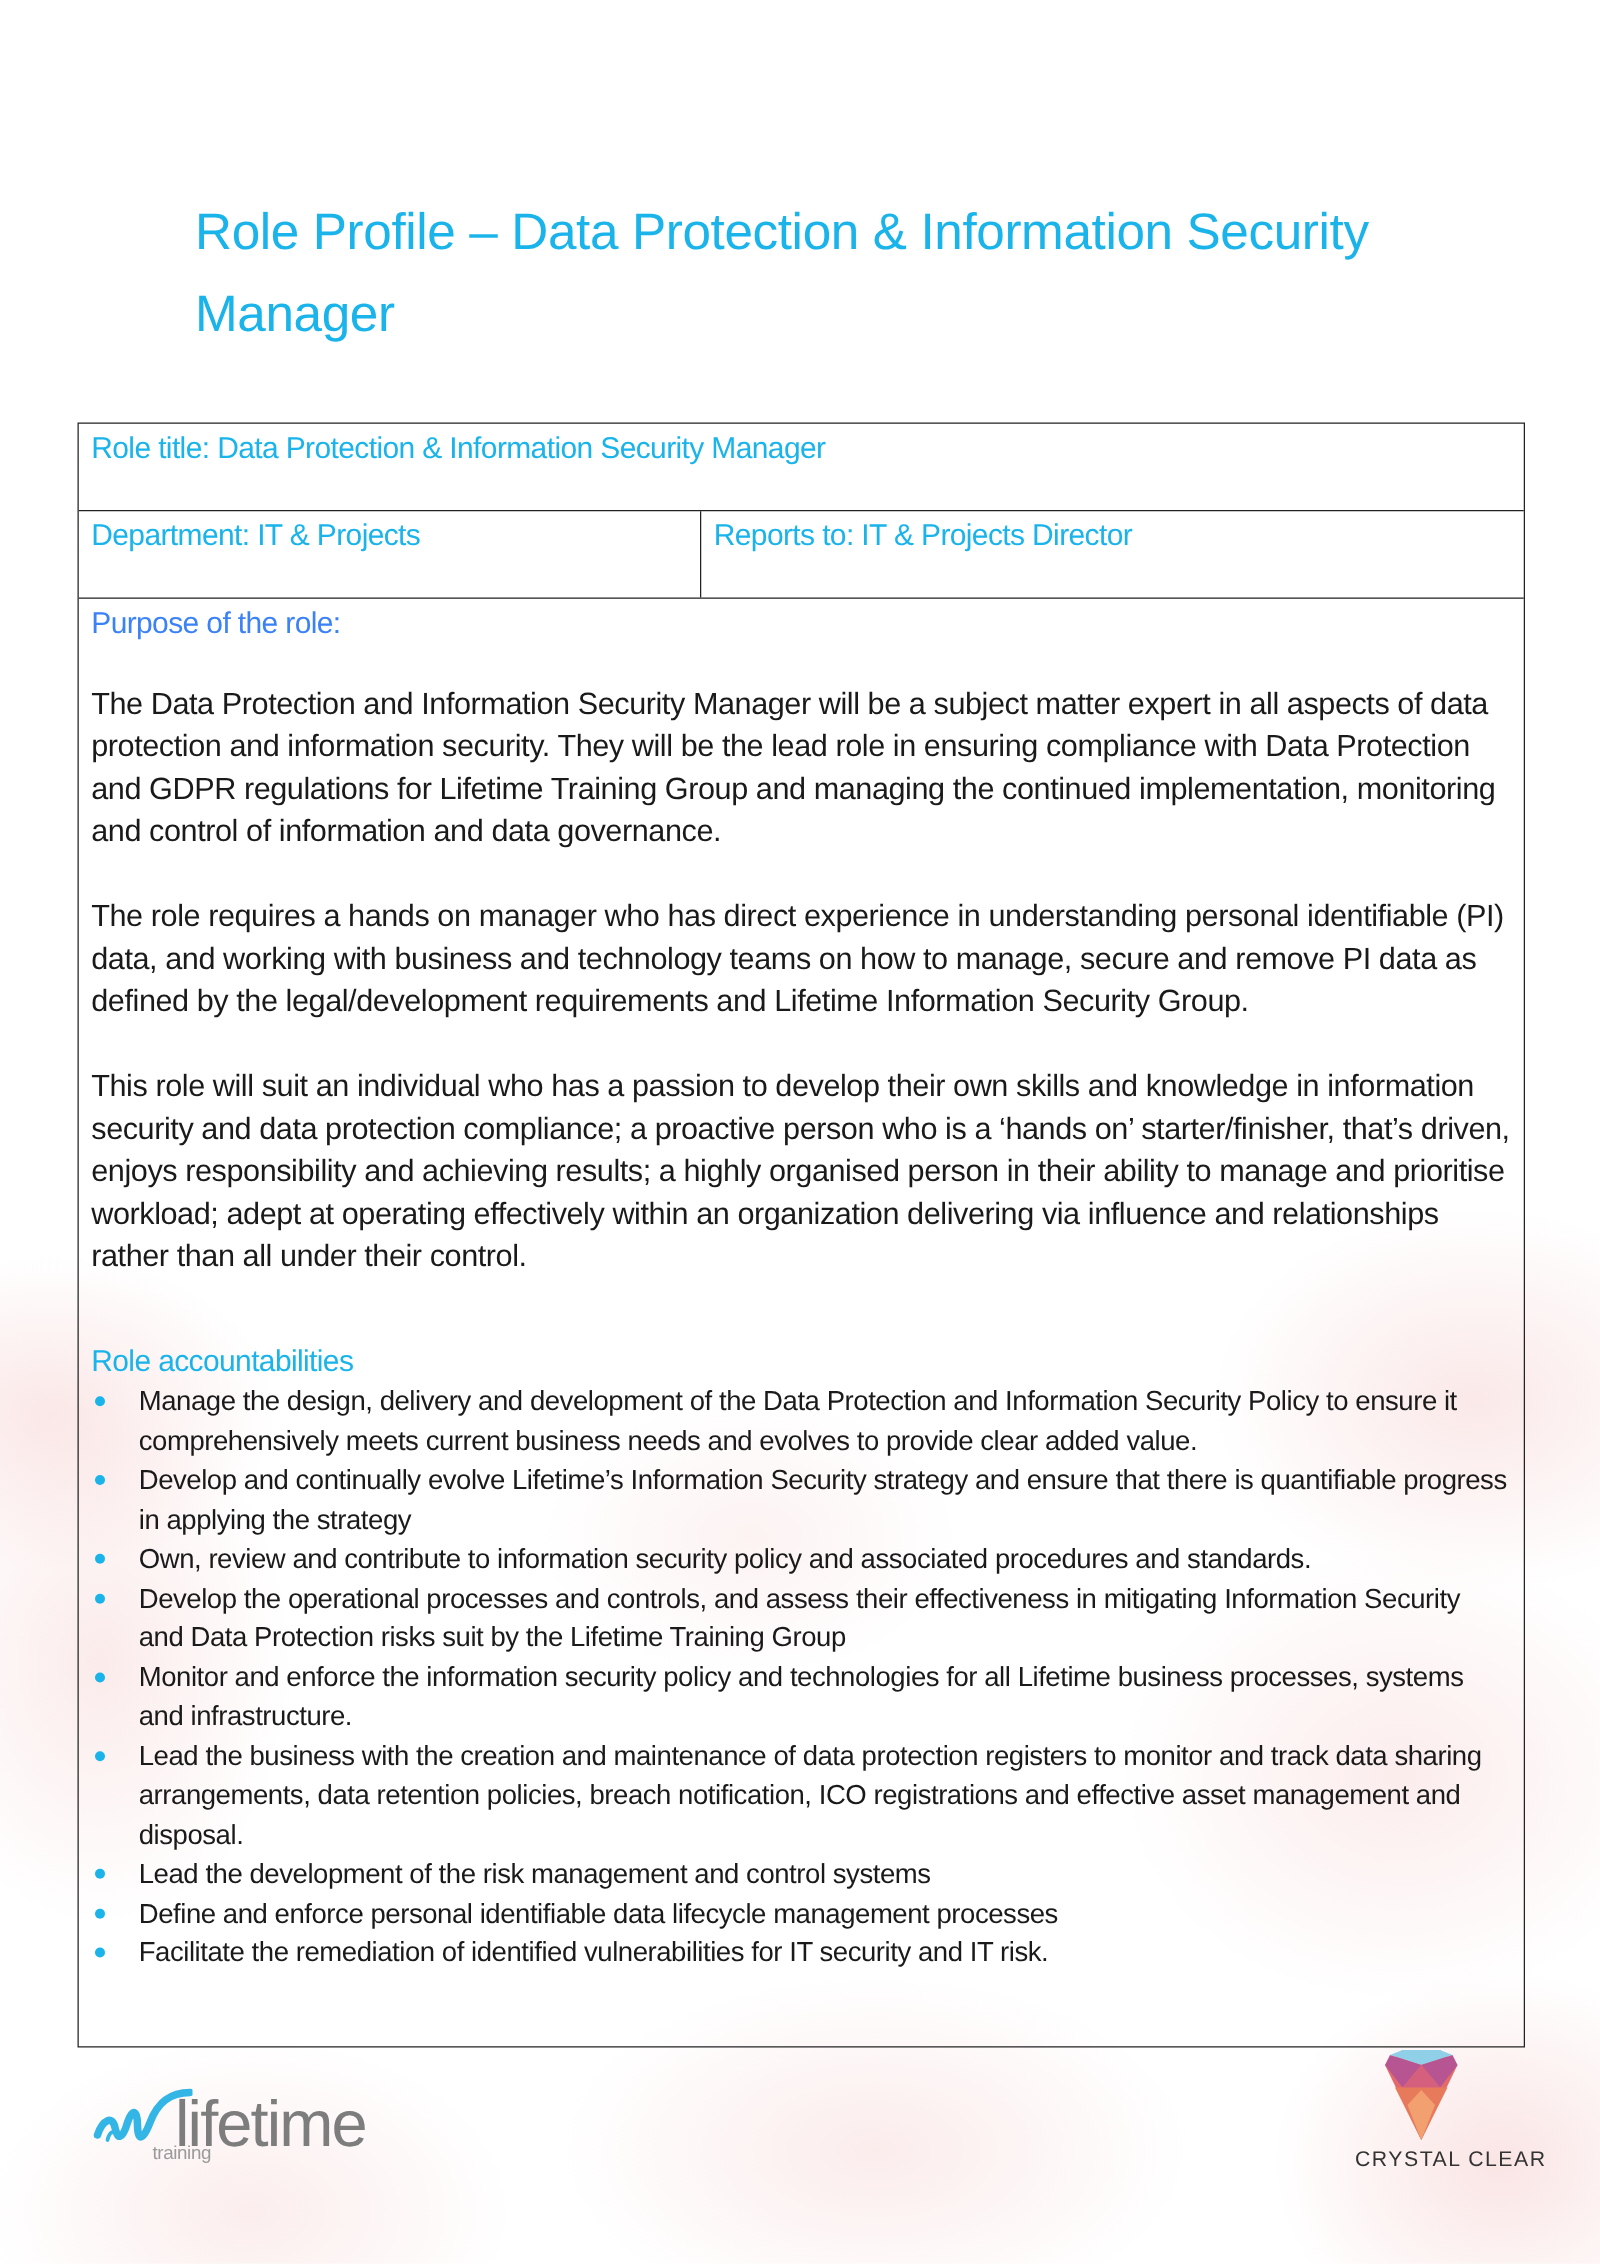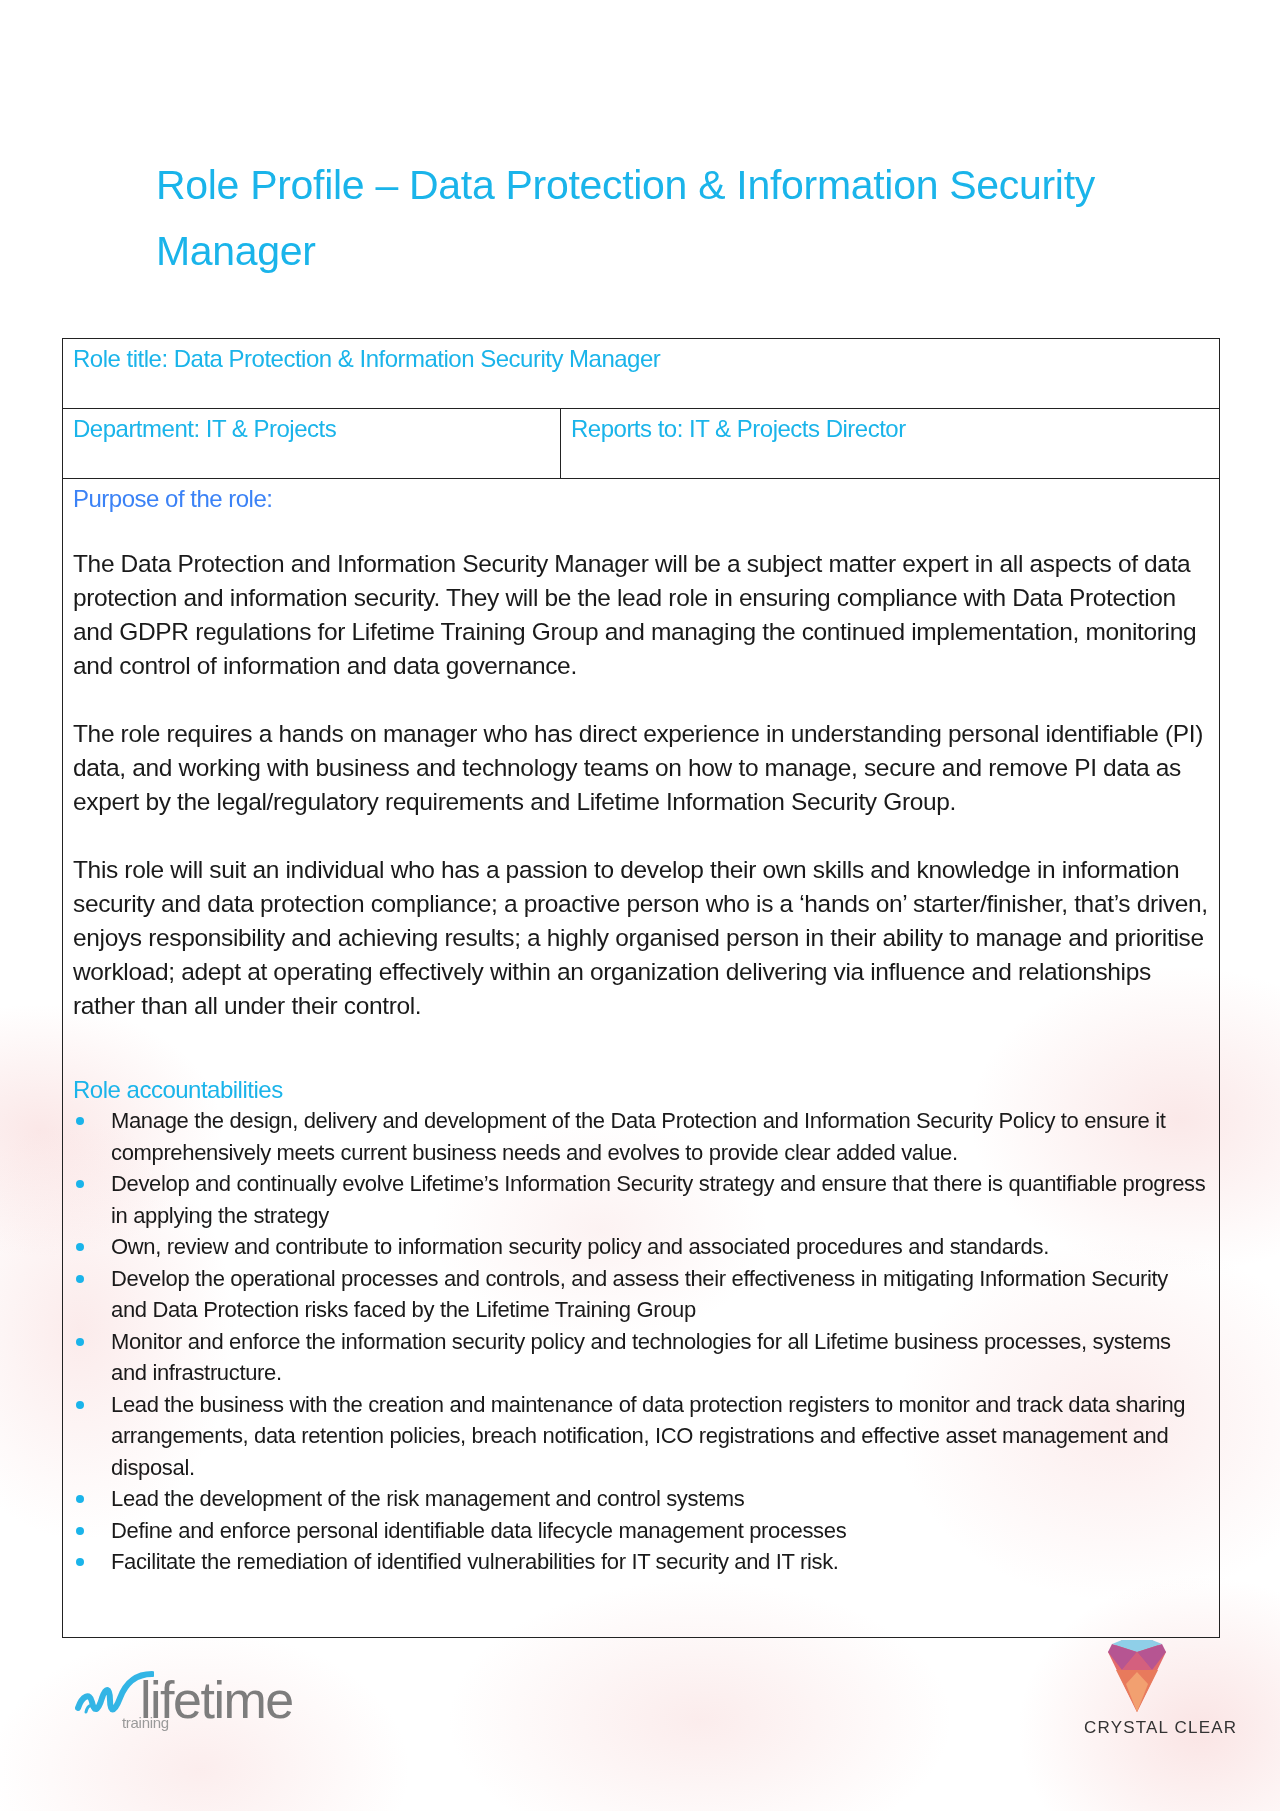--- a/index.html
+++ b/index.html
@@ -146,29 +146,29 @@
   <div class="row">
     <div class="cell right">Role title: Data Protection &amp; Information Security Manager</div>
   </div>
   <div class="row">
     <div class="cell left">Department: IT &amp; Projects</div>
     <div class="cell right">Reports to: IT &amp; Projects Director</div>
   </div>
   <div class="body-cell">
     <div class="section-heading">Purpose of the role:</div>
     <p class="para first">The Data Protection and Information Security Manager will be a subject matter expert in all aspects of data protection and information security. They will be the lead role in ensuring compliance with Data Protection and GDPR regulations for Lifetime Training Group and managing the continued implementation, monitoring and control of information and data governance.</p>
-    <p class="para">The role requires a hands on manager who has direct experience in understanding personal identifiable (PI) data, and working with business and technology teams on how to manage, secure and remove PI data as expert by the legal/regulatory requirements and Lifetime Information Security Group.</p>
+    <p class="para">The role requires a hands on manager who has direct experience in understanding personal identifiable (PI) data, and working with business and technology teams on how to manage, secure and remove PI data as defined by the legal/development requirements and Lifetime Information Security Group.</p>
     <p class="para">This role will suit an individual who has a passion to develop their own skills and knowledge in information security and data protection compliance; a proactive person who is a ‘hands on’ starter/finisher, that’s driven, enjoys responsibility and achieving results; a highly organised person in their ability to manage and prioritise workload; adept at operating effectively within an organization delivering via influence and relationships rather than all under their control.</p>
 
     <div class="acc-heading">Role accountabilities</div>
     <ul class="acc-list">
       <li><span class="bullet"></span><span>Manage the design, delivery and development of the Data Protection and Information Security Policy to ensure it comprehensively meets current business needs and evolves to provide clear added value.</span></li>
       <li><span class="bullet"></span><span>Develop and continually evolve Lifetime’s Information Security strategy and ensure that there is quantifiable progress in applying the strategy</span></li>
       <li><span class="bullet"></span><span>Own, review and contribute to information security policy and associated procedures and standards.</span></li>
-      <li><span class="bullet"></span><span>Develop the operational processes and controls, and assess their effectiveness in mitigating Information Security and Data Protection risks faced by the Lifetime Training Group</span></li>
+      <li><span class="bullet"></span><span>Develop the operational processes and controls, and assess their effectiveness in mitigating Information Security and Data Protection risks suit by the Lifetime Training Group</span></li>
       <li><span class="bullet"></span><span>Monitor and enforce the information security policy and technologies for all Lifetime business processes, systems and infrastructure.</span></li>
       <li><span class="bullet"></span><span>Lead the business with the creation and maintenance of data protection registers to monitor and track data sharing arrangements, data retention policies, breach notification, ICO registrations and effective asset management and disposal.</span></li>
       <li><span class="bullet"></span><span>Lead the development of the risk management and control systems</span></li>
       <li><span class="bullet"></span><span>Define and enforce personal identifiable data lifecycle management processes</span></li>
       <li><span class="bullet"></span><span>Facilitate the remediation of identified vulnerabilities for IT security and IT risk.</span></li>
     </ul>
   </div>
 </div>
 
 <div class="logo-lifetime">

